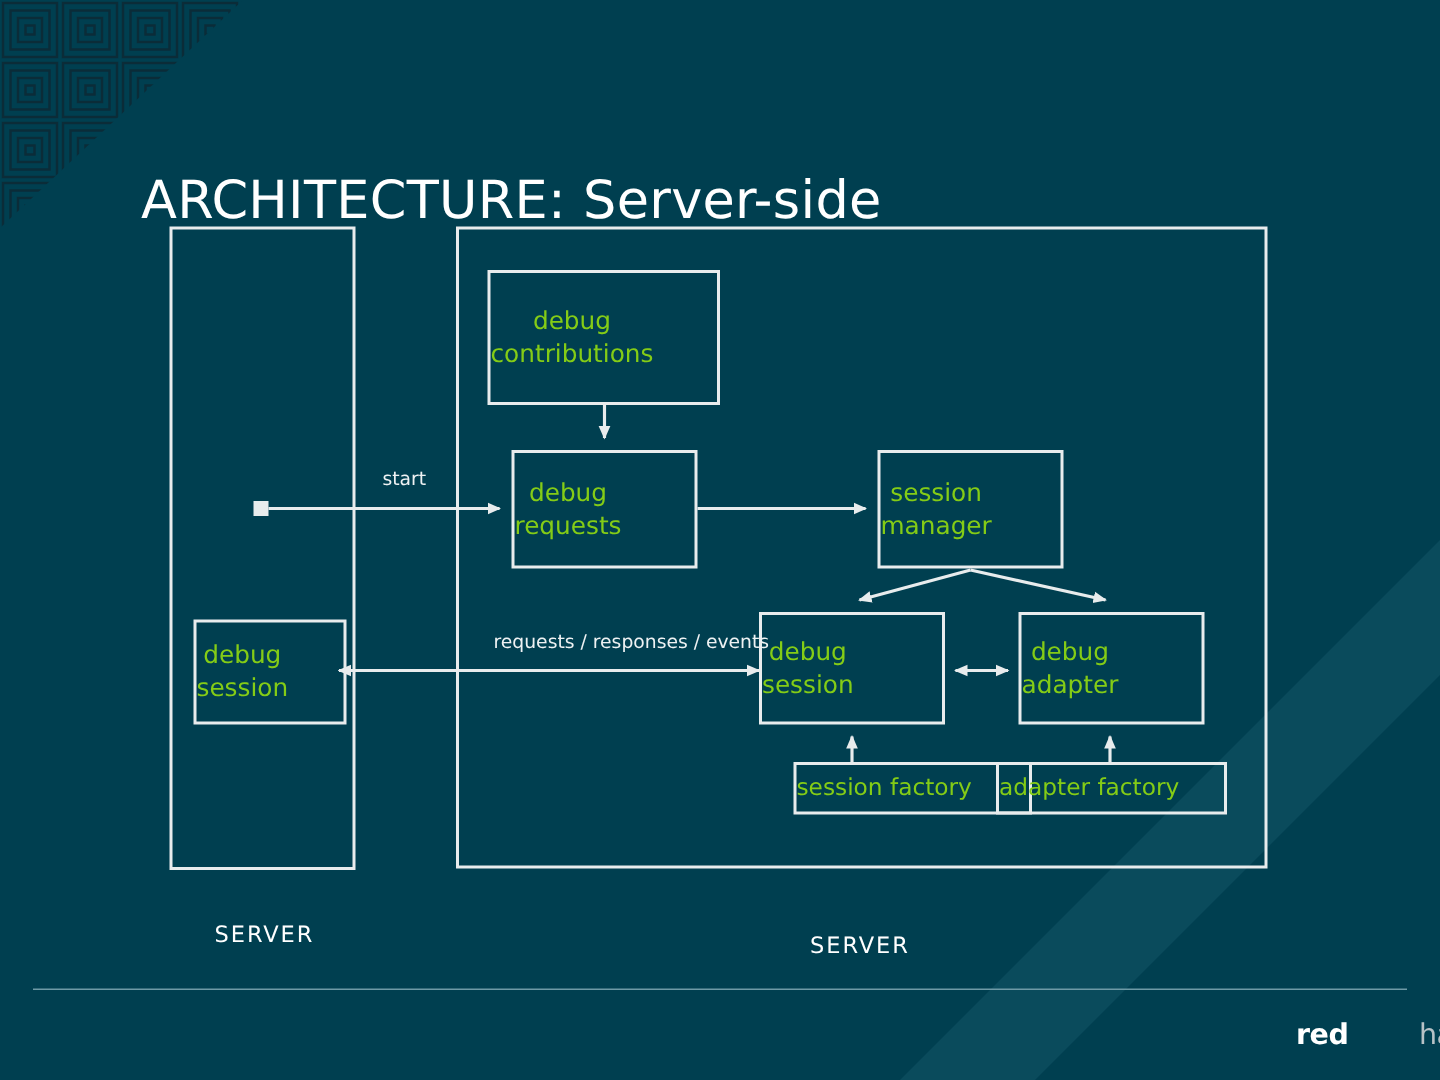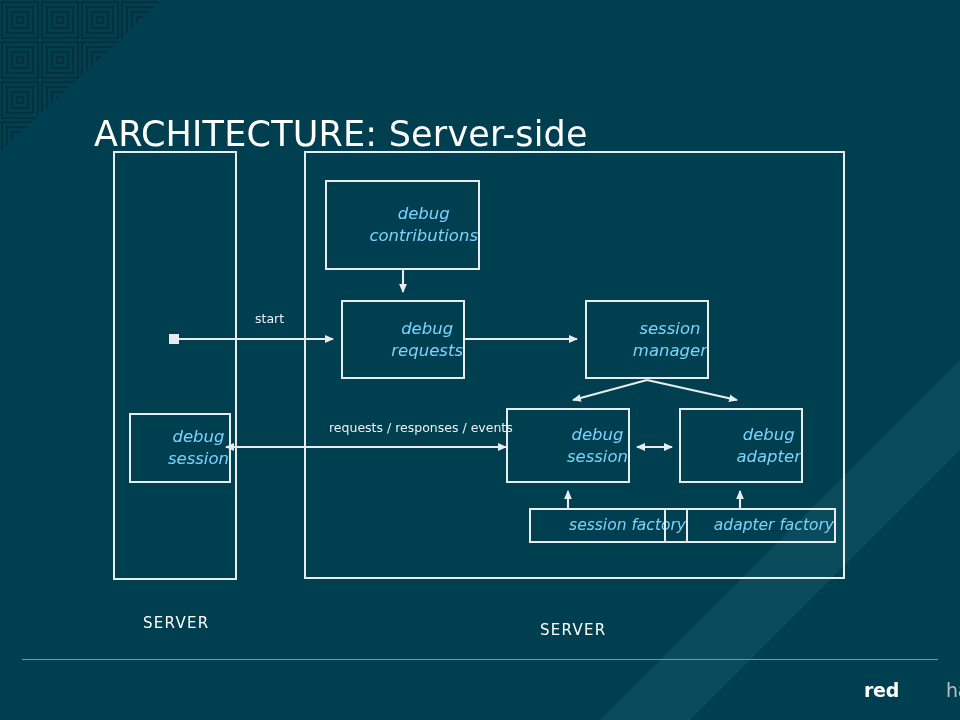--- a/index.html
+++ b/index.html
@@ -55,26 +55,25 @@
     height: 720px;
   }
 
   
   .node {
     position: absolute;
     box-sizing: border-box;
     border: 2px solid #e8eced;
     display: flex;
     align-items: center;
-    justify-content: flex-end;
+    justify-content: flex-start;
     text-align: center;
     line-height: 1.32;
-    color: #7dd3fc;
+    color: #84cc16;
     background: transparent;
-    font-style: italic;
   }
   .node-lg { font-size: 16.5px; }
   .node-sm { font-size: 15.5px; }
 
   .container-box {
     position: absolute;
     box-sizing: border-box;
     border: 2px solid #e8eced;
     background: transparent;
   }
@@ -250,21 +249,21 @@
   <div class="node node-lg" style="left:679px; top:408px; width:124px; height:75px;">
     <span>
       <span>debug</span><br><span>adapter</span>
     </span>
   </div>
 
   <div class="node node-sm" style="left:489px; top:508px; width:159px; height:35px;margin-left:40px;">
     <span>session factory</span>
   </div>
 
-  <div class="node node-sm" style="left:664px; top:508px; width:172px; height:35px;">
+  <div class="node node-sm" style="left:664px; top:508px; width:154px; height:35px;">
     <span>adapter factory</span>
   </div>
 
   <div class="node node-lg" style="left:129px; top:413px; width:102px; height:70px;">
     <span>
       <span>debug</span><br><span>session</span>
     </span>
   </div>
 
   <div class="edge-label" style="left:255px; top:311px;">start</div>

